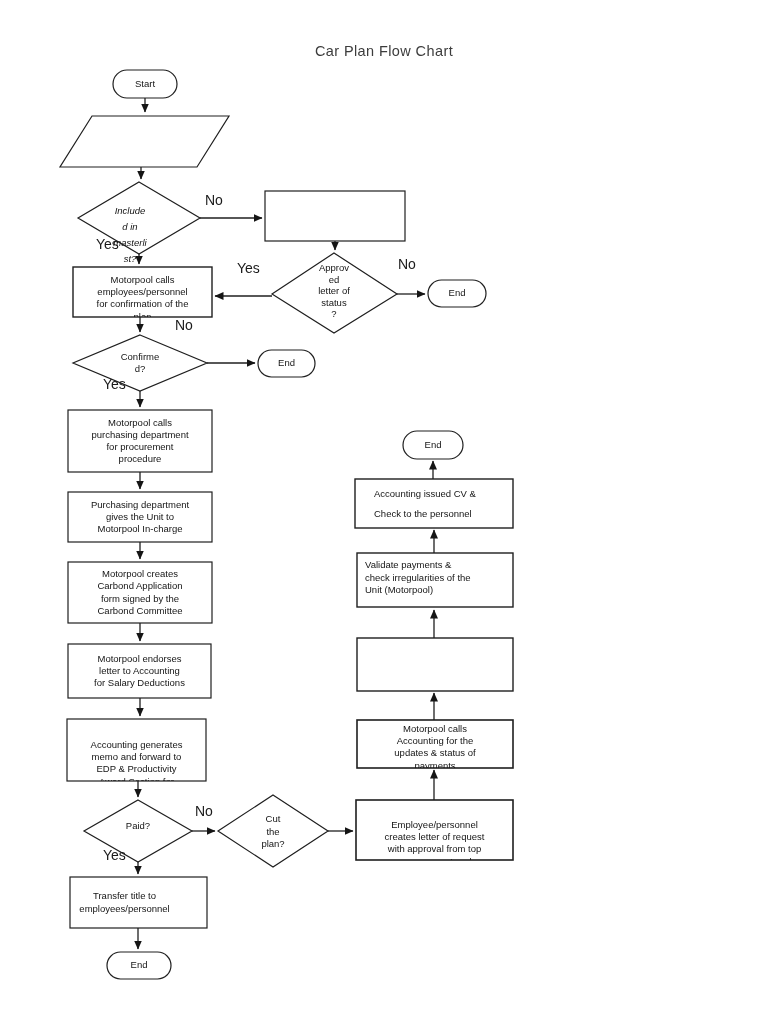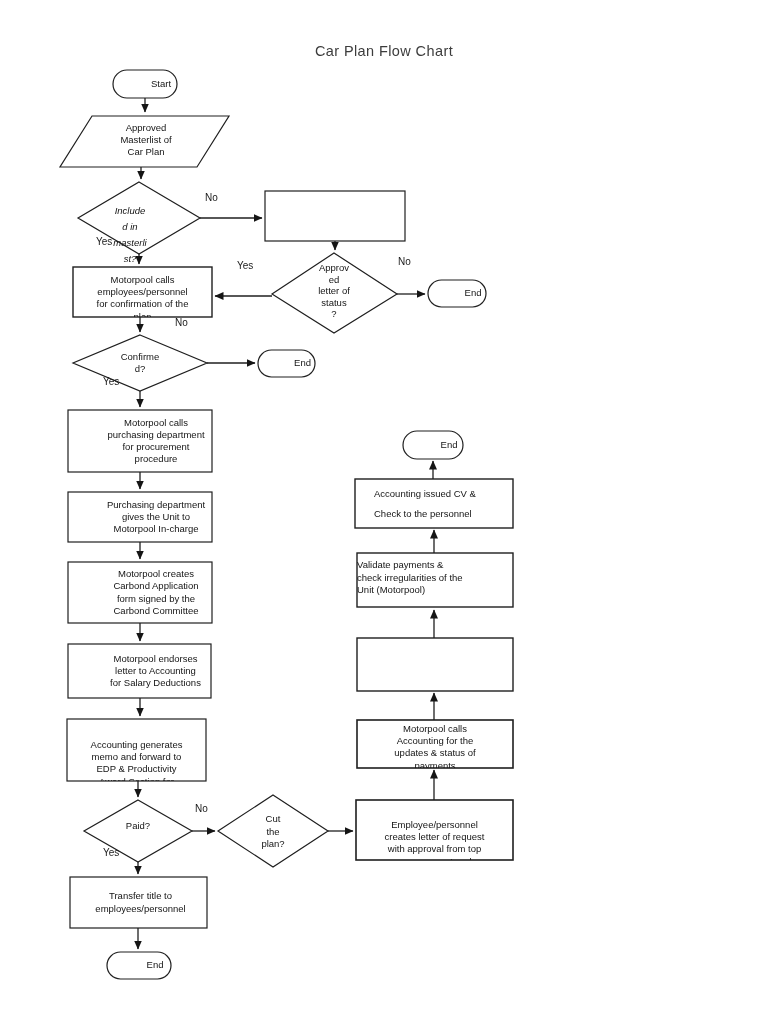--- a/index.html
+++ b/index.html
@@ -9,24 +9,24 @@
   }
   .title {
     position:absolute; left:0; top:43px; width:768px; text-align:center;
     font-size:14.5px; letter-spacing:0.4px; color:#3c3c3c;
   }
   svg.layer { position:absolute; left:0; top:0; }
   .lbl {
     position:absolute; font-size:9.5px; line-height:12.2px; color:#141414;
     white-space:pre-line; text-align:center;
   }
-  .cc { display:flex; align-items:center; justify-content:center;padding-left:16px; }
+  .cc { display:flex; align-items:center; justify-content:center; }
   .clip { overflow:hidden; box-sizing:border-box; }
   .la { text-align:left; }
-  .el { position:absolute; font-size:10px; color:#1a1a1a; white-space:nowrap; }
+  .el { position:absolute; font-size:14px; color:#1a1a1a; white-space:nowrap; }
 </style>
 </head>
 <body>
 
 <div class="page">
 
   <div class="title">Car Plan Flow Chart</div>
 
   <svg class="layer" width="768" height="1024" viewBox="0 0 768 1024">
     <defs>
@@ -84,23 +84,20 @@
       <rect x="357" y="638" width="156" height="53" stroke-width="1.4"></rect>
       <rect x="357" y="553" width="156" height="54" stroke-width="1.4"></rect>
       <rect x="355" y="479" width="158" height="49" stroke-width="1.4"></rect>
       <rect x="403" y="431" width="60" height="28" rx="14"></rect>
       <rect x="70" y="877" width="137" height="51"></rect>
       <rect x="107" y="952" width="64" height="27" rx="13.5"></rect>
     </g>
   </svg>
 
   <div class="lbl cc" style="left:113px;top:70px;width:64px;height:28px;">Start</div>
-  <div class="lbl" style="left:76px;top:122px;width:140px;">Approved
-Masterlist of
-Car Plan</div>
   <div class="lbl" style="left:90px;top:203px;width:80px;line-height:16px;font-style:italic;">Include
 d in
 masterli
 st?</div>
   <div class="lbl" style="left:294px;top:262px;width:80px;line-height:11.6px;">Approv
 ed
 letter of
 status
 ?</div>
   <div class="lbl cc" style="left:428px;top:280px;width:58px;height:27px;">End</div>
@@ -136,21 +133,21 @@
 plan?</div>
   <div class="lbl clip" style="left:356px;top:800px;width:157px;height:60px;padding-top:19px;">Employee/personnel
 creates letter of request
 with approval from top
 management and
 endorses to Motorpool</div>
   <div class="lbl clip" style="left:357px;top:720px;width:156px;height:48px;padding-top:3px;">Motorpool calls
 Accounting for the
 updates &amp; status of
 payments</div>
-  <div class="lbl clip la" style="left:357px;top:553px;width:156px;height:54px;padding:6px 0 0 0;line-height:12.6px;">Validate payments &amp;
+  <div class="lbl clip la" style="left:357px;top:553px;width:156px;height:54px;padding:6px 0 0 8px;line-height:12.6px;">Validate payments &amp;
 check irregularities of the
 Unit (Motorpool)</div>
   <div class="lbl clip la" style="left:366px;top:479px;width:158px;height:49px;padding:5px 8px 0 8px;line-height:20px;">Accounting issued CV &amp;
 Check to the personnel
 ready for release</div>
   <div class="lbl cc" style="left:403px;top:431px;width:60px;height:28px;">End</div>
   <div class="lbl cc" style="left:56px;top:877px;width:137px;height:51px;">Transfer title to
 employees/personnel</div>
   <div class="lbl cc" style="left:107px;top:952px;width:64px;height:27px;">End</div>
 

